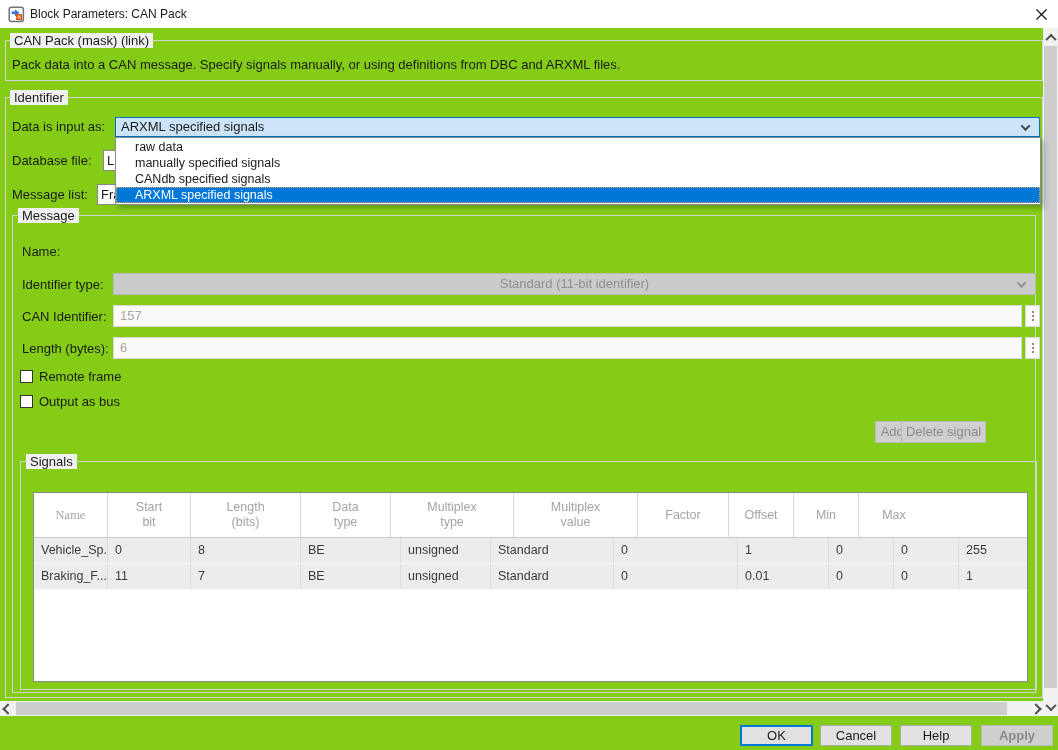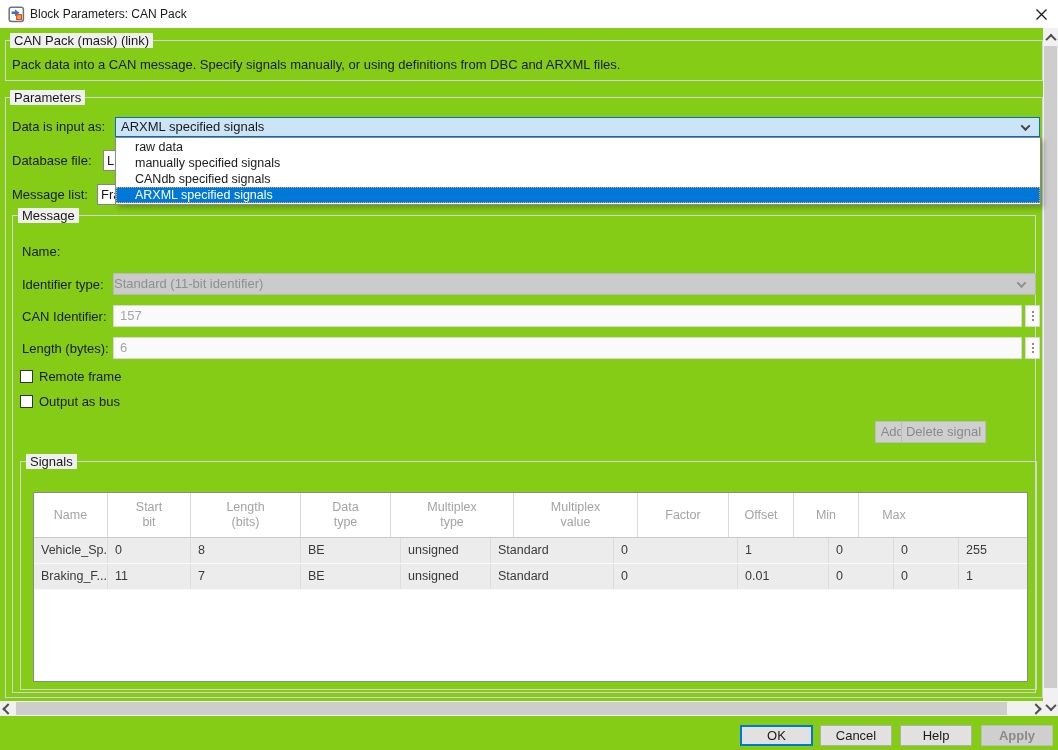--- a/index.html
+++ b/index.html
@@ -26,21 +26,21 @@
           box-shadow:3px 3px 5px rgba(0,0,0,0.25);z-index:10;padding:1px 0;}
   .dditem{height:16px;line-height:16px;padding-left:19px;font-size:12.5px;white-space:nowrap;}
   .dditem.selected{background:#0078d7;color:#ffffff;outline:1px dotted #e3a869;outline-offset:-1px;}
 
   
   .field-live{background:#ffffff;border:1px solid #868686;padding-left:3px;line-height:19px;z-index:1;white-space:nowrap;}
 
   .field-disabled{background:#fafafa;border:1px solid #d9d9d9;color:#a6a6a6;
                   padding-left:6px;line-height:20px;white-space:nowrap;overflow:hidden;}
   .combo-disabled{background:#cbcbcb;border:1px solid #b9b9b9;color:#8f8f8f;
-                  padding-left:0;line-height:20px;white-space:nowrap;}
+                  padding-left:0;line-height:20px;white-space:nowrap;text-align:center;}
   .spin-btn{width:15px;height:22px;background:#fafafa;border:1px solid #d9d9d9;
             display:flex;align-items:center;justify-content:center;}
   .dots{width:2px;height:2px;background:#8a8a8a;box-shadow:0 4px 0 #8a8a8a,0 -4px 0 #8a8a8a;}
 
   .checkbox{width:13px;height:13px;background:#ffffff;border:1px solid #333333;}
 
   .btn{text-align:center;background:#e1e1e1;border:1px solid #adadad;line-height:19px;height:21px;}
   .btn-default{border:2px solid #0078d7;line-height:17px;}
   .btn-disabled{background:#cfcfcf;border:1px solid #bcbcbc;color:#8a8a8a;line-height:20px;height:22px;}
 
@@ -84,21 +84,21 @@
         <path d="M1.5 1.5 L11.5 11.5 M11.5 1.5 L1.5 11.5" stroke="#1a1a1a" stroke-width="1.3"></path>
       </svg>
     </div>
   </div>
 
   <div class="abs groupbox" style="left:5px;top:40px;width:1038px;height:41px;"></div>
   <span class="abs gb-label" style="left:10px;top:33px;">CAN Pack (mask) (link)</span>
   <span class="abs desc" style="left:12px;top:57px;">Pack data into a CAN message. Specify signals manually, or using definitions from DBC and ARXML files.</span>
 
   <div class="abs groupbox" style="left:5px;top:97px;width:1038px;height:601px;"></div>
-  <span class="abs gb-label" style="left:10px;top:90px;">Parameters</span>
+  <span class="abs gb-label" style="left:10px;top:90px;">Identifier</span>
 
   <span class="abs lbl" style="left:12px;top:119px;">Data is input as:</span>
   <div class="abs combo-focus">
     <span>ARXML specified signals</span>
     <span class="chev down small" style="position:absolute;right:10px;top:6px;"></span>
   </div>
 
   <span class="abs lbl" style="left:12px;top:153px;">Database file:</span>
   <div class="abs field-live" style="left:103px;top:150px;width:937px;height:21px;">
     <span>L:</span>
@@ -148,21 +148,21 @@
   <span class="abs lbl" style="left:39px;top:394px;">Output as bus</span>
 
   <div class="abs btn btn-disabled" style="left:875px;top:421px;width:72px;">Add signal</div>
   <div class="abs btn btn-disabled" style="left:901px;top:421px;width:85px;">Delete signal</div>
 
   <div class="abs groupbox" style="left:20px;top:461px;width:1017px;height:229px;"></div>
   <span class="abs gb-label" style="left:26px;top:454px;">Signals</span>
 
   <div class="abs sigtable">
     <div class="thead" id="thead">
-        <div class="th" style="width: 74px;">Name</div>
+        <div class="th" style="width: 74px; font-family: Liberation Serif, serif;">Name</div>
         <div class="th" style="width: 83px;">Start
 bit</div>
         <div class="th" style="width: 110px;">Length
 (bits)</div>
         <div class="th" style="width: 90px;">Data
 type</div>
         <div class="th" style="width: 123px;">Multiplex
 type</div>
         <div class="th" style="width: 124px;">Multiplex
 value</div>

